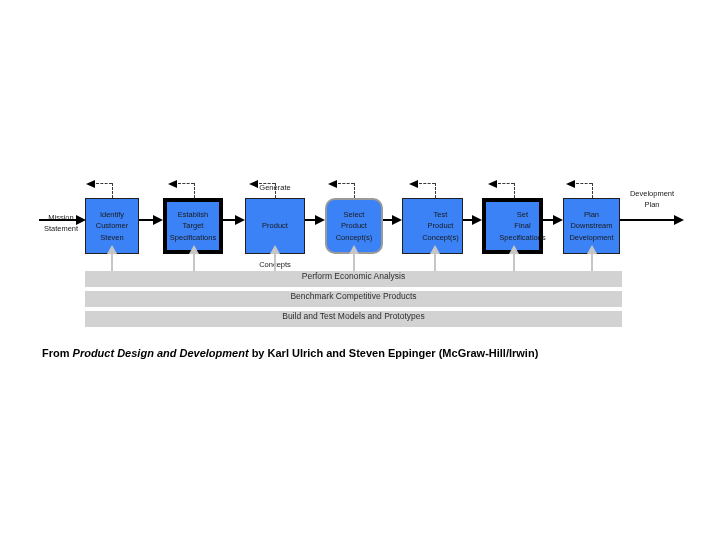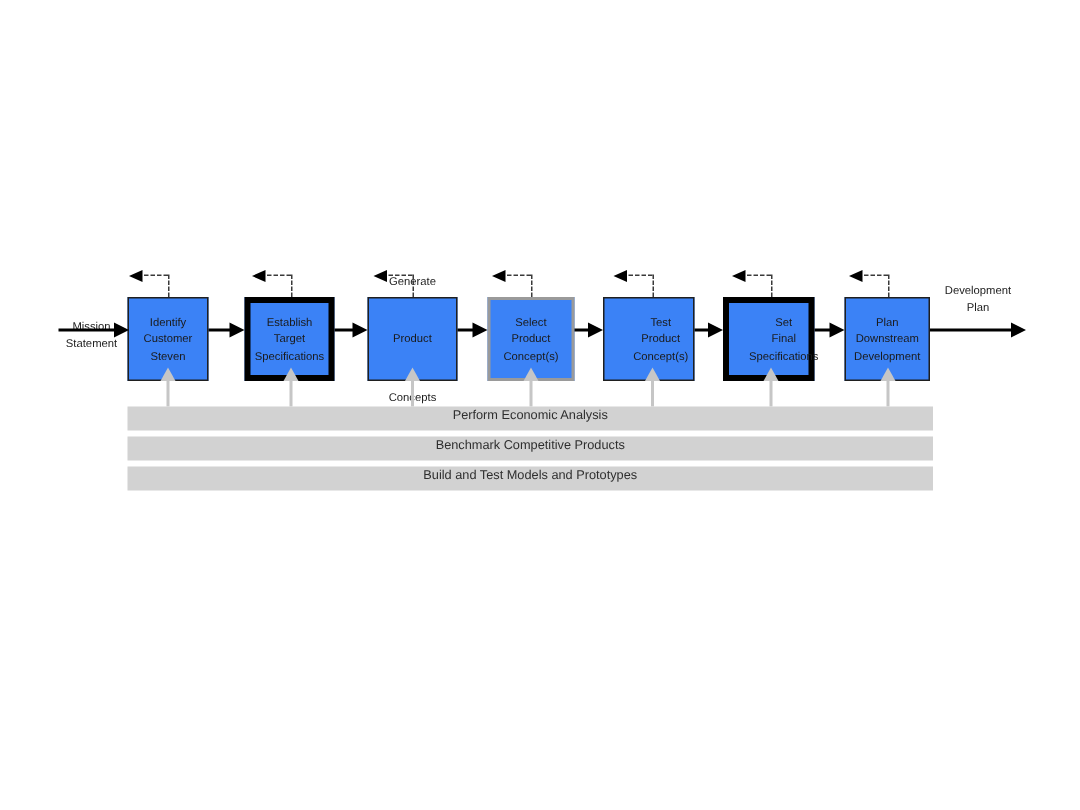--- a/index.html
+++ b/index.html
@@ -68,21 +68,21 @@
   <div class="step bold" style="left:163px;width:60px;">
     <span>Establish</span>
       <span>Target</span>
       <span>Specifications</span>
   </div>
   <div class="step" style="left:245px;width:60px;gap:27px;">
     <span>Generate</span>
       <span>Product</span>
       <span>Concepts</span>
   </div>
-  <div class="step gray" style="left:325px;width:58px;">
+  <div class="step gray" style="left:325px;width:58px;border-radius:10px;">
     <span>Select</span>
       <span>Product</span>
       <span>Concept(s)</span>
   </div>
   <div class="step" style="left:402px;width:61px;padding-left:16px;">
     <span>Test</span>
       <span>Product</span>
       <span>Concept(s)</span>
   </div>
   <div class="step bold" style="left:482px;width:61px;padding-left:20px;">
@@ -197,14 +197,17 @@
   <div class="bar" style="top:271px;">
     <span>Perform Economic Analysis</span>
   </div>
   <div class="bar" style="top:311px;">
     <span>Build and Test Models and Prototypes</span>
   </div>
   <div class="bar" style="top:291px;">
     <span>Benchmark Competitive Products</span>
   </div>
 
+  <div class="caption">
+    <span>From </span><span class="book">Product Design and Development</span><span> by Karl Ulrich and Steven Eppinger (McGraw-Hill/Irwin)</span>
+  </div>
 
 </div>
 
 </body></html>

